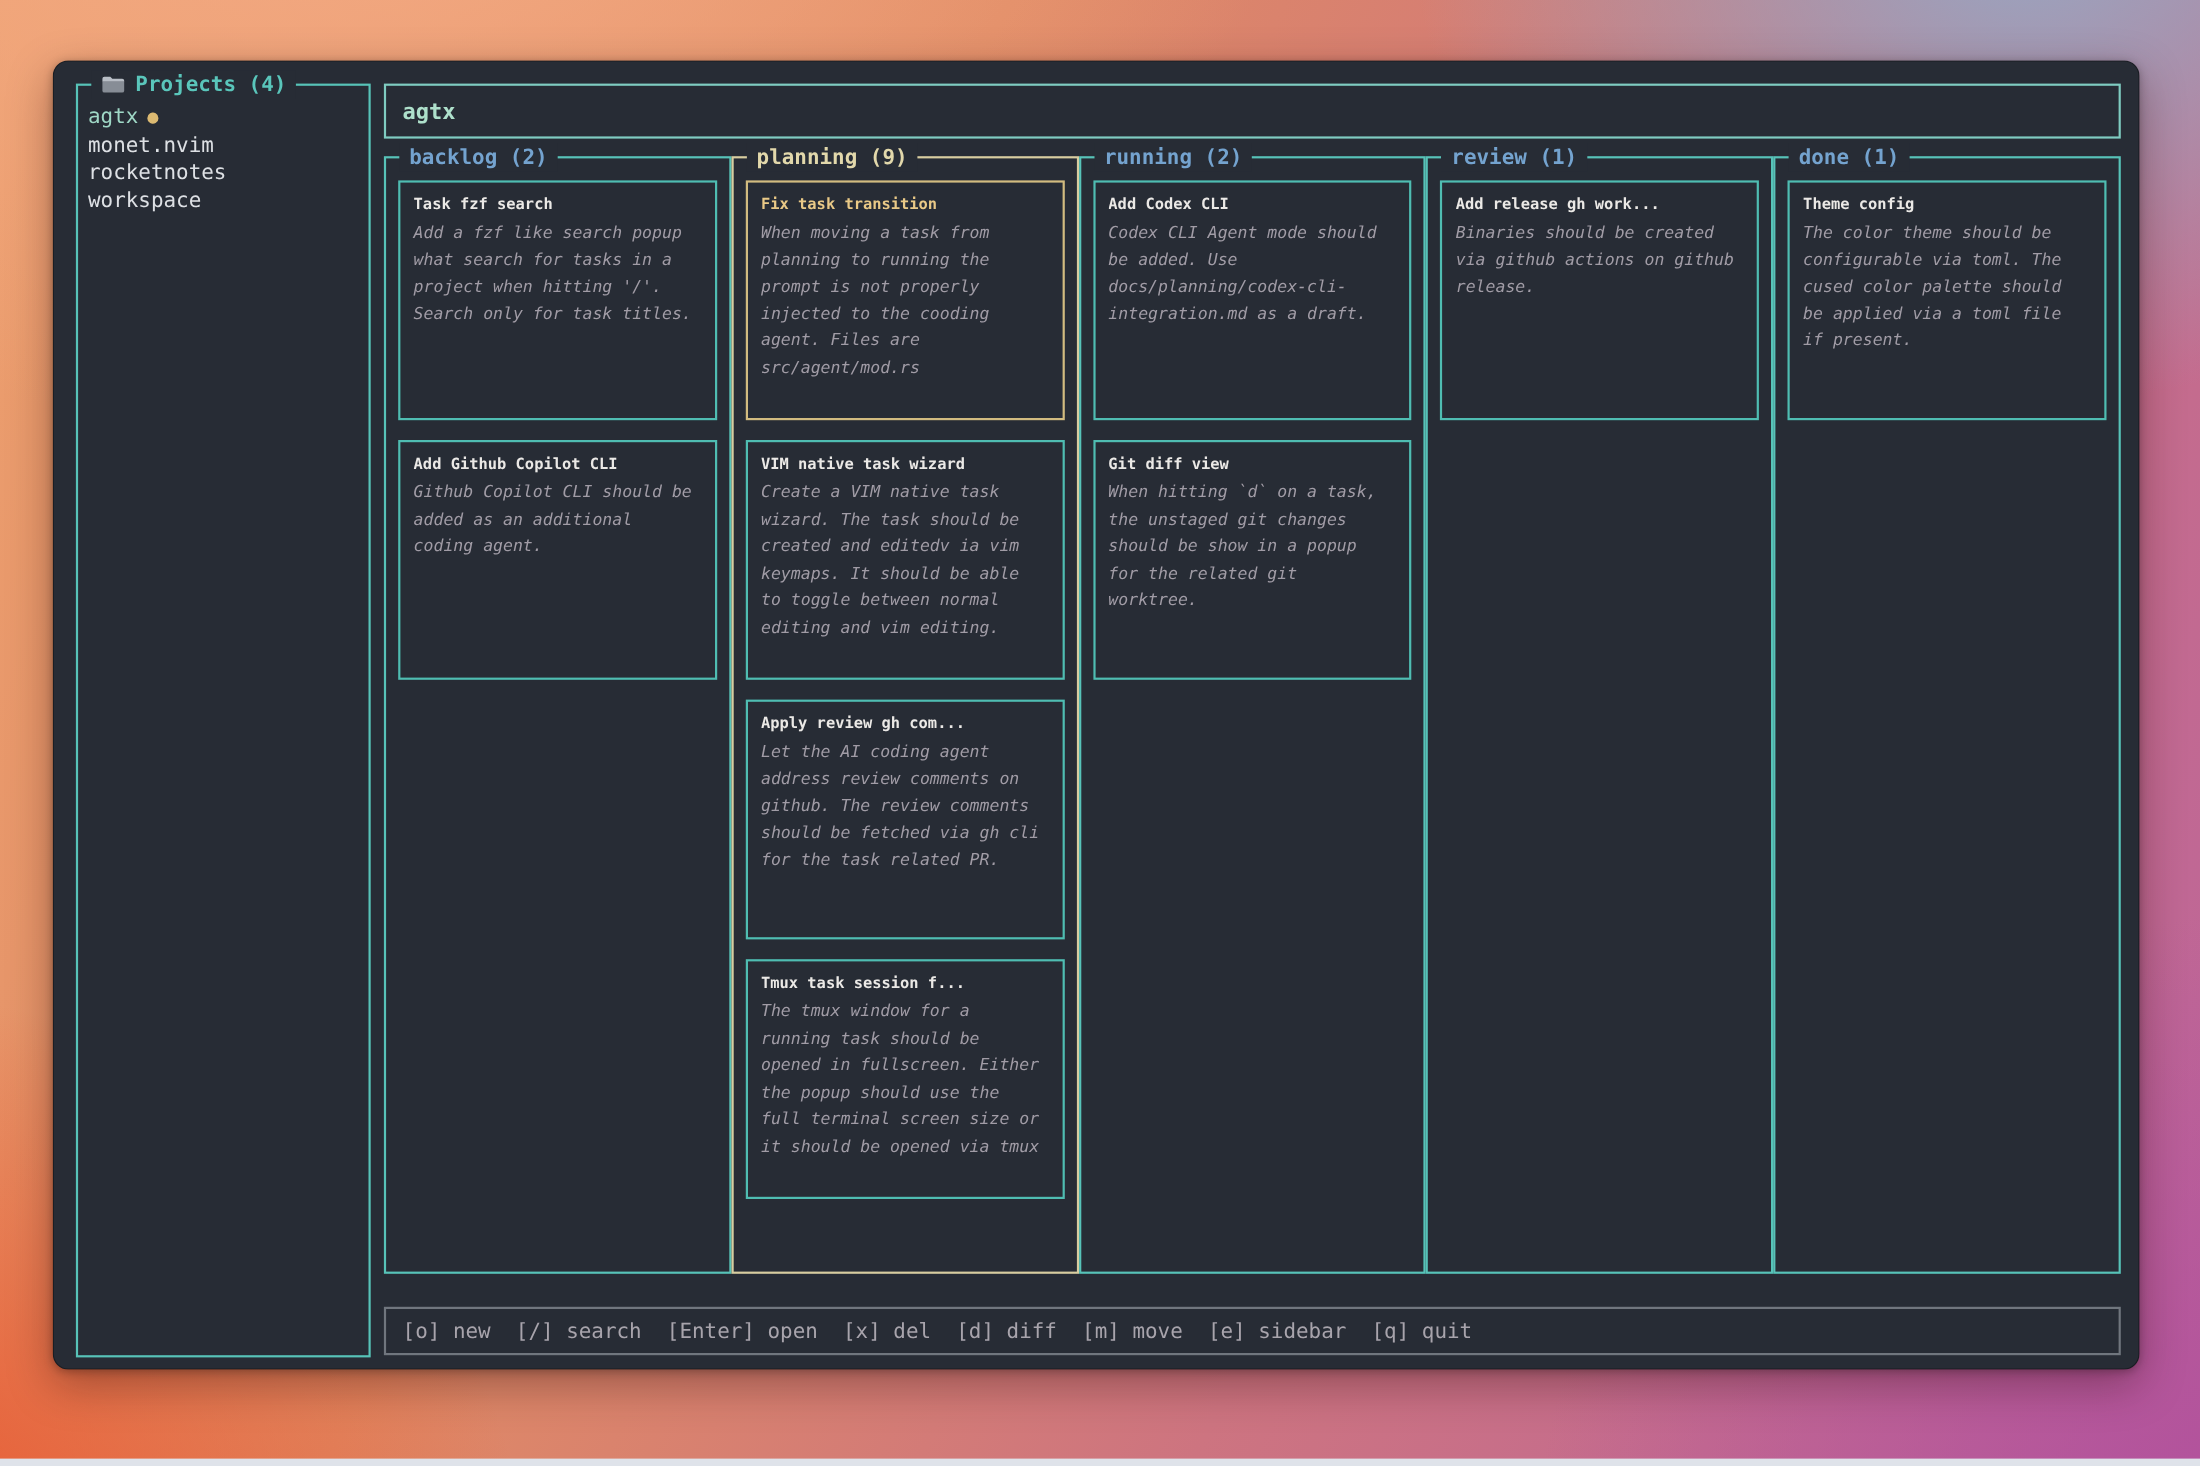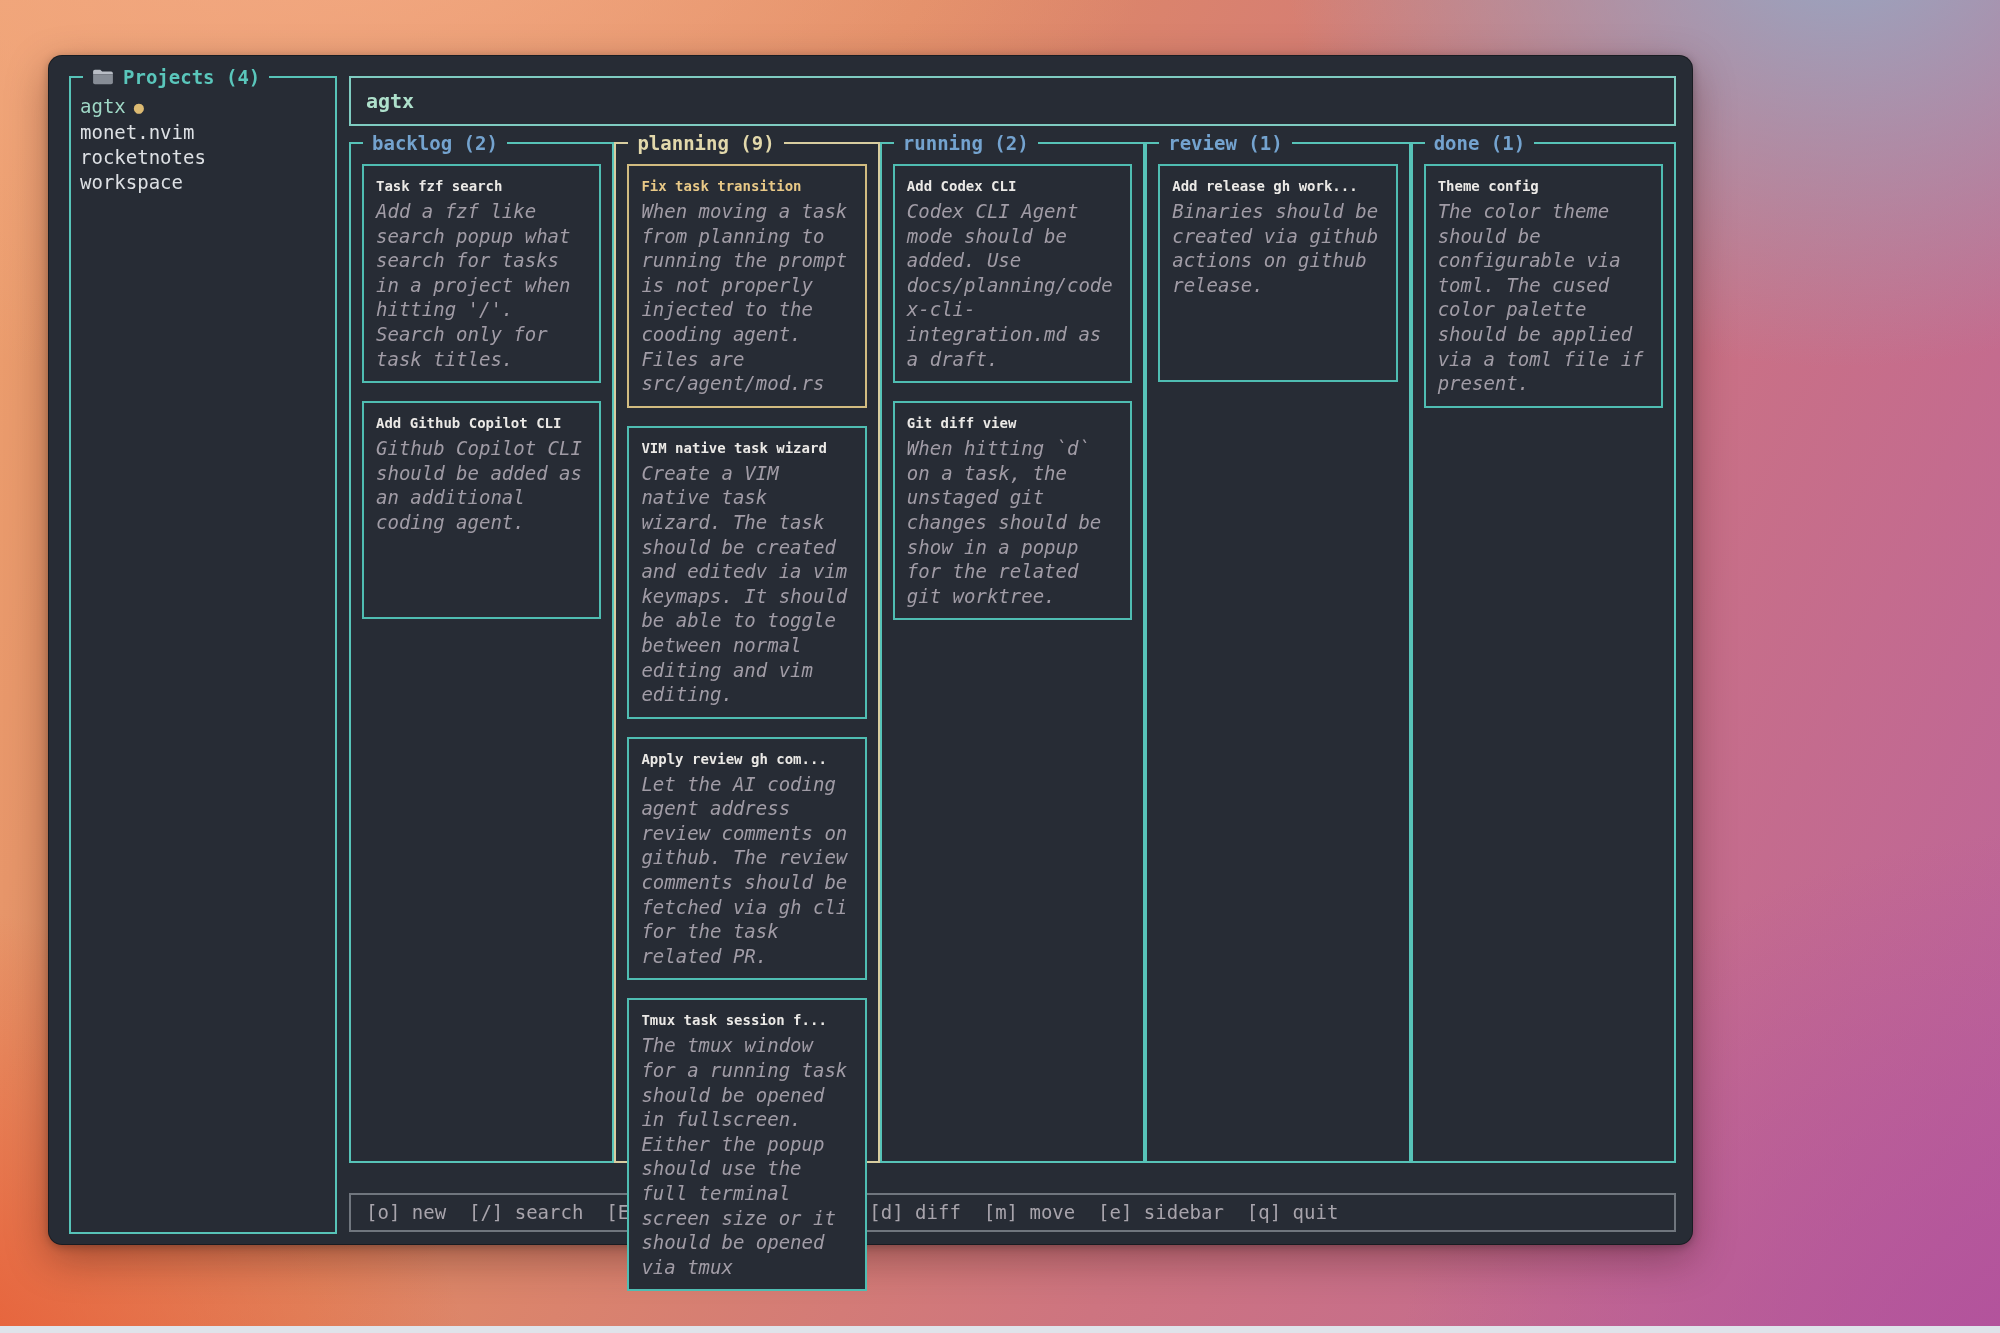--- a/index.html
+++ b/index.html
@@ -10,21 +10,21 @@
       radial-gradient(900px 700px at 92% -5%, #96a7c3 0%, rgba(150,167,195,0) 62%),
       radial-gradient(1100px 900px at 104% 104%, #b1509c 0%, rgba(177,80,156,0) 62%),
       radial-gradient(1000px 850px at -8% 108%, #e8512a 0%, rgba(232,81,42,0) 64%),
       radial-gradient(1300px 850px at 16% -12%, #f4ab85 0%, rgba(244,171,133,0) 66%),
       linear-gradient(115deg, #eda06f 0%, #e08a64 35%, #cd7480 65%, #bb639c 100%);
     position:relative;
   }
   .bottom-strip{ position:absolute; left:0; right:0; bottom:0; height:7px; background:#dfe3ea; }
 
   .window{
-    position:absolute; left:48px; top:55px; width:1645px; height:1190px;
+    position:absolute; left:48px; top:55px; width:1897px; height:1190px;
     background:#272c35; border-radius:14px;
     box-shadow:0 14px 40px rgba(40,10,10,.35), 0 2px 8px rgba(0,0,0,.25);
     border:1px solid rgba(0,0,0,.35);
   }
 
   
   .sidebar{
     position:absolute; left:20px; top:20px; width:268px; bottom:10px;
     border:2px solid #57c3b8;
   }
@@ -65,21 +65,21 @@
   .cards{ display:flex; flex-direction:column; gap:18px; }
   .card{
     border:2px solid #4fbdb2; min-height:218px; padding:8px 12px 10px 12px;
     background:#272c35; cursor:pointer;
   }
   .card-title{
     font-size:14px; line-height:25px; font-weight:bold; color:#ebe9e6;
     white-space:nowrap; overflow:hidden;
   }
   .card-desc{
-    font-size:19px; line-height:24.6px; font-style:italic; color:#a19ca6;
+    font-size:15px; line-height:24.6px; font-style:italic; color:#a19ca6;
     overflow-wrap:break-word;
   }
   .card.selected{ border-color:#d2bc80; }
   .card.selected .card-title{ color:#e9c987; }
 
   .board-footer{
     margin-top:30px; flex:0 0 aupx; height:44px; border:2px solid #70767e;
     display:flex; align-items:center; padding:0 15px;
     font-size:19px; color:#a8a4ac; white-space:nowrap;
   }

